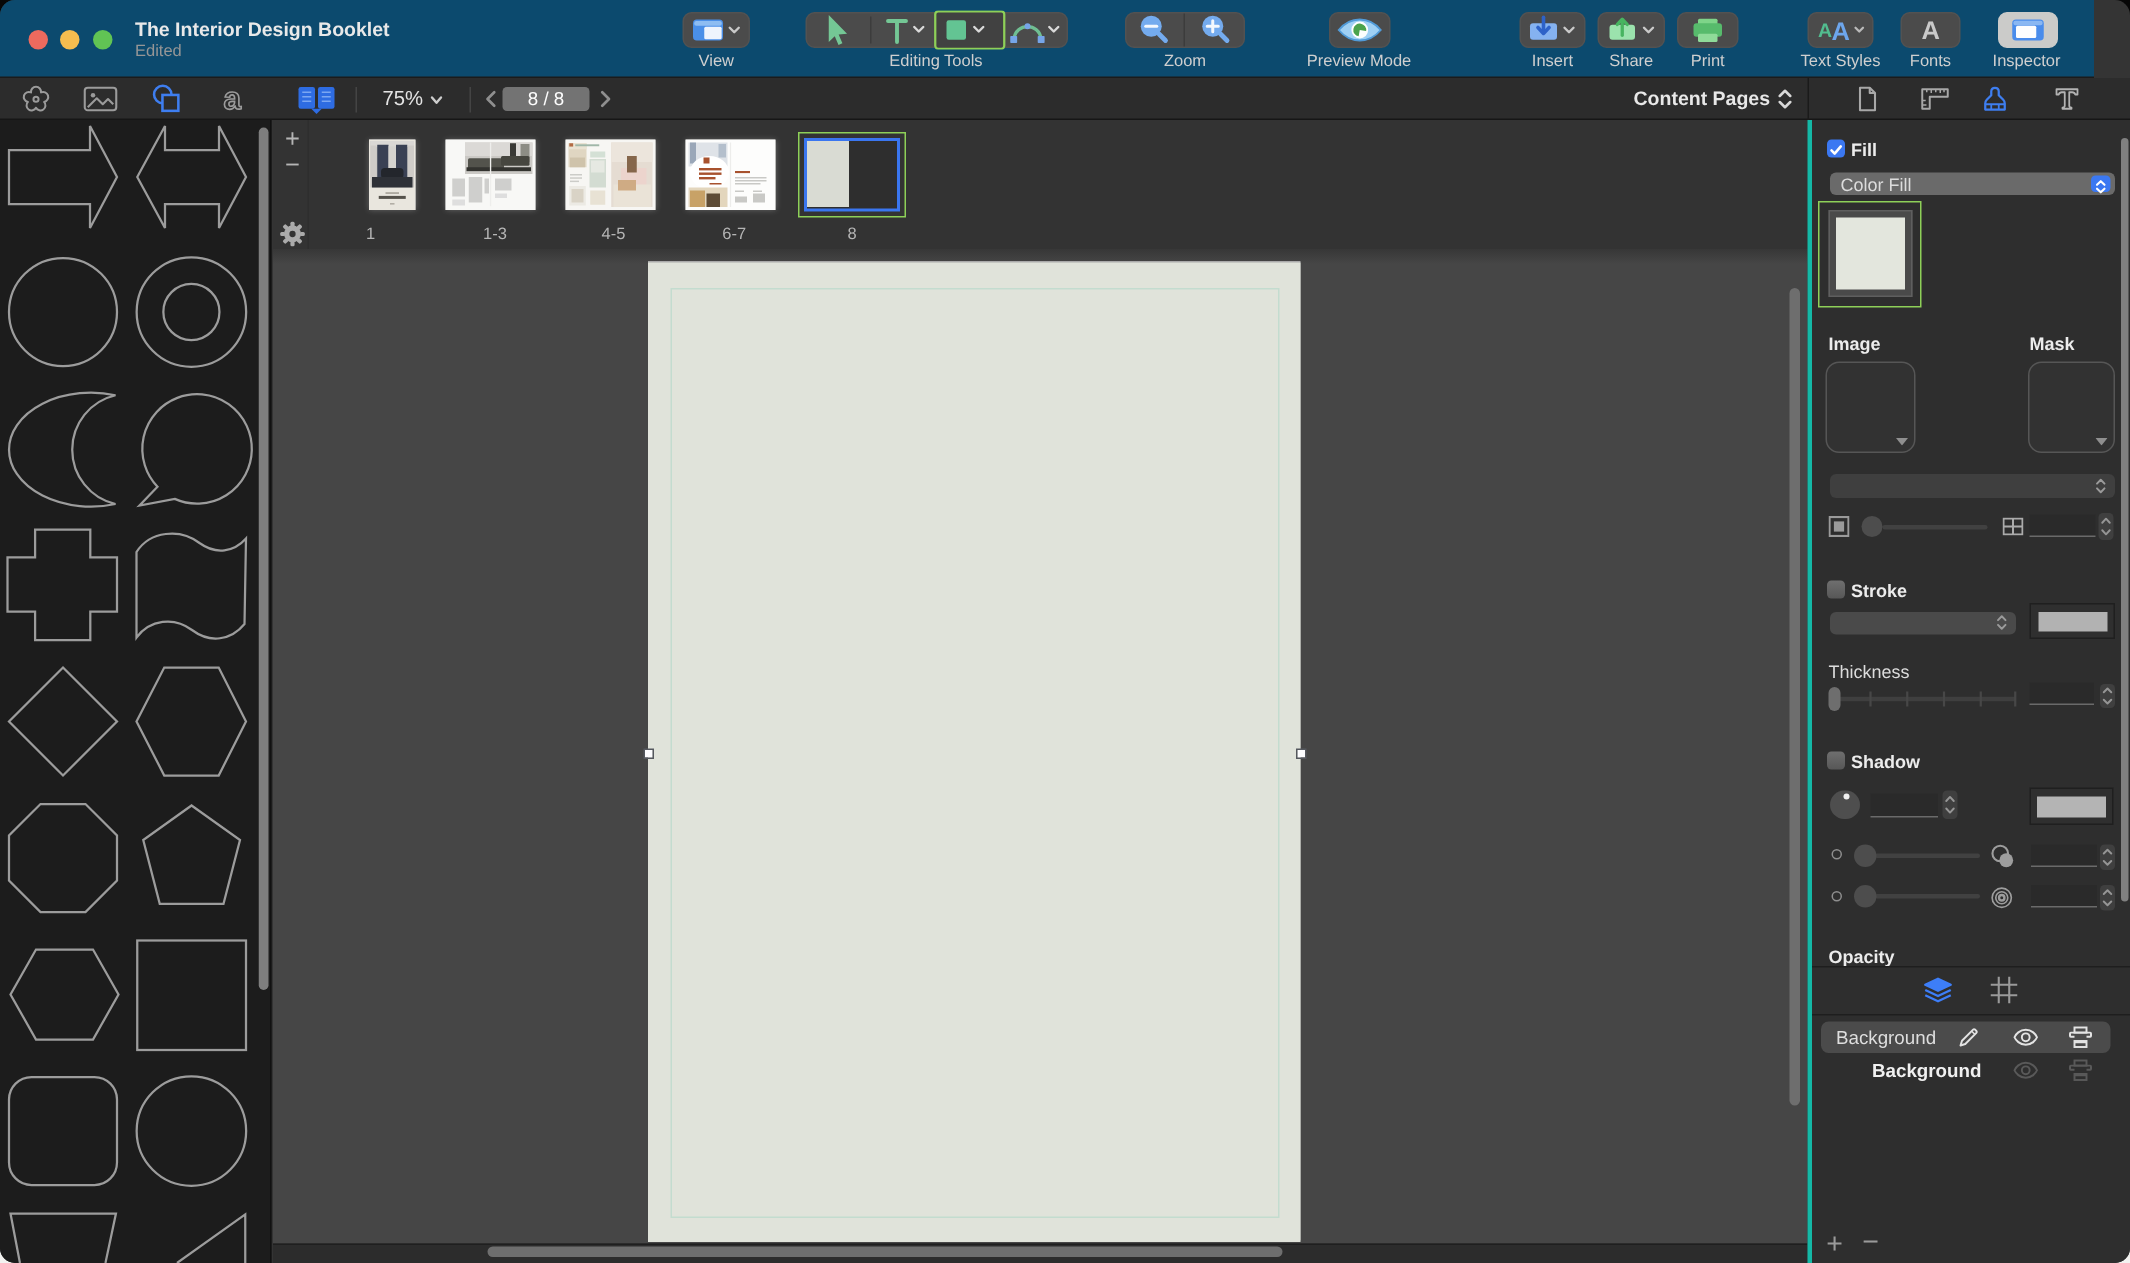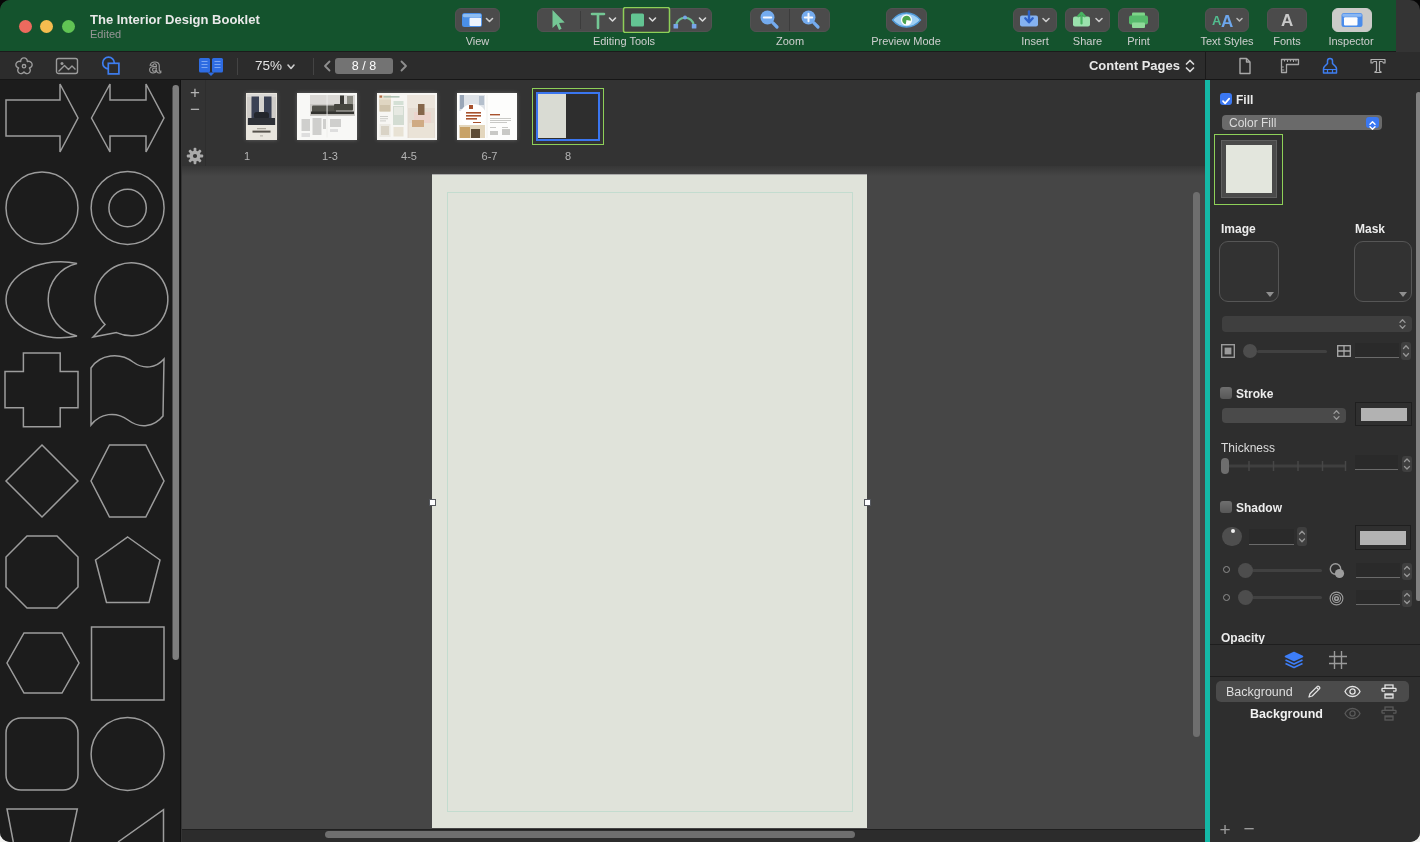--- a/index.html
+++ b/index.html
@@ -3,37 +3,37 @@
 <meta charset="utf-8">
 <style>
   * { margin:0; padding:0; box-sizing:border-box; }
   html,body { width:1420px; height:842px; background:#f2f2f0; overflow:hidden; }
   body { font-family:"Liberation Sans", sans-serif; }
   #behindtop { position:absolute; left:0; top:0; width:1420px; height:40px; background:#070707; }
   #win { position:absolute; left:0; top:0; width:1420px; height:842px; border-radius:10px; overflow:hidden; background:#343434; }
   .abs { position:absolute; }
 
   
-  #titlebar { position:absolute; left:0; top:0; width:1396px; height:52px; background:#14532d; border-bottom:1px solid #1b1b1b; }
+  #titlebar { position:absolute; left:0; top:0; width:1396px; height:52px; background:#0c4a6e; border-bottom:1px solid #1b1b1b; }
   .tl { position:absolute; top:20px; width:13px; height:13px; border-radius:50%; }
   #tit { position:absolute; left:90px; top:12px; font-size:13px; font-weight:bold; color:#e9e9e9; }
   #edited { position:absolute; left:90px; top:28px; font-size:11px; color:#969696; }
   .tbtn { position:absolute; top:8px; height:24px; background:#4b4b4b; border-radius:6px; border:1px solid #525252; }
   .tlabel { position:absolute; top:35px; font-size:11px; color:#cfcfcf; text-align:center; }
 
   
   #bar2 { position:absolute; left:0; top:52px; width:1420px; height:28px; background:#2c2c2c; border-bottom:1px solid #161616; }
   .vsep2 { position:absolute; top:6px; width:1px; height:17px; background:#444; }
 
   
   #sidebar { position:absolute; left:0; top:80px; width:181px; height:762px; background:#1c1c1c; border-right:1px solid #111; }
   #thumbstrip { position:absolute; left:182px; top:80px; width:1023px; height:86px; background:#333333; }
   #canvas { position:absolute; left:182px; top:166px; width:1023px; height:676px; background:#464646; }
   #canvas::before { content:""; position:absolute; left:0; top:0; width:100%; height:10px; background:linear-gradient(#373737,#464646); }
-  #inspector { position:absolute; left:1205px; top:80px; width:215px; height:762px; background:#2e2e2e; border-left:5px solid #14b8a6; }
+  #inspector { position:absolute; left:1205px; top:80px; width:215px; height:762px; background:#2e2e2e; border-left:3px solid #14b8a6; }
 
   
   #page { position:absolute; left:250px; top:9px; width:435px; height:653px; background:#e0e3da; box-shadow:0 -1px 0 rgba(255,255,255,0.55); }
   #guide { position:absolute; left:15px; top:17px; width:406px; height:620px; border:1px solid #c3dccf; }
   .handle { position:absolute; width:5px; height:5px; background:#fdfdff; outline:1px solid #55585e; }
 
   
   .thumb { position:absolute; top:13px; height:47px; background:#f6f6f4; box-shadow:0 0 4px rgba(255,255,255,0.25); }
   .tlab { position:absolute; top:70px; font-size:11px; color:#b5b5b5; text-align:center; }
 
@@ -408,21 +408,21 @@
 
   <div id="inspector">
 
     <div class="cbox" style="left:10px; top:13px; background:#3b78f2;">
       <svg width="12" height="12" viewBox="0 0 12 12">
           <path d="M3 6.2 L5.1 8.4 L9.2 3.6" stroke="#fff" stroke-width="1.7" fill="none" stroke-linecap="round" stroke-linejoin="round"></path>
         </svg>
     </div>
     <div class="blabel" style="left:26px; top:13px;">Fill</div>
 
-    <div class="abs" style="left:12px; top:35px; width:160px; height:15px; background:#6a6a6a; border-radius:4px;text-decoration:underline;">
+    <div class="abs" style="left:12px; top:35px; width:190px; height:15px; background:#6a6a6a; border-radius:4px;text-decoration:underline;">
       <div style="position:absolute; left:7px; top:1px; font-size:12px; color:#dcdcdc;">Color Fill</div>
       <div style="position:absolute; right:3px; top:2px; width:13px; height:11px; background:#3b78f2; border-radius:3px;">
         <svg width="13" height="11" viewBox="0 0 13 11">
             <path d="M4 4.2 L6.5 1.8 L9 4.2 M4 6.8 L6.5 9.2 L9 6.8" stroke="#fff" stroke-width="1.4" fill="none" stroke-linecap="round" stroke-linejoin="round"></path>
           </svg>
       </div>
     </div>
 
     <div class="abs" style="left:3.5px; top:53.5px; width:69.5px; height:71.5px; border:1.5px solid #8ed058;"></div>
     <div class="abs" style="left:11px; top:60px; width:56px; height:58px; background:#4a4a4a; border:1px solid #5f5f5f;">

